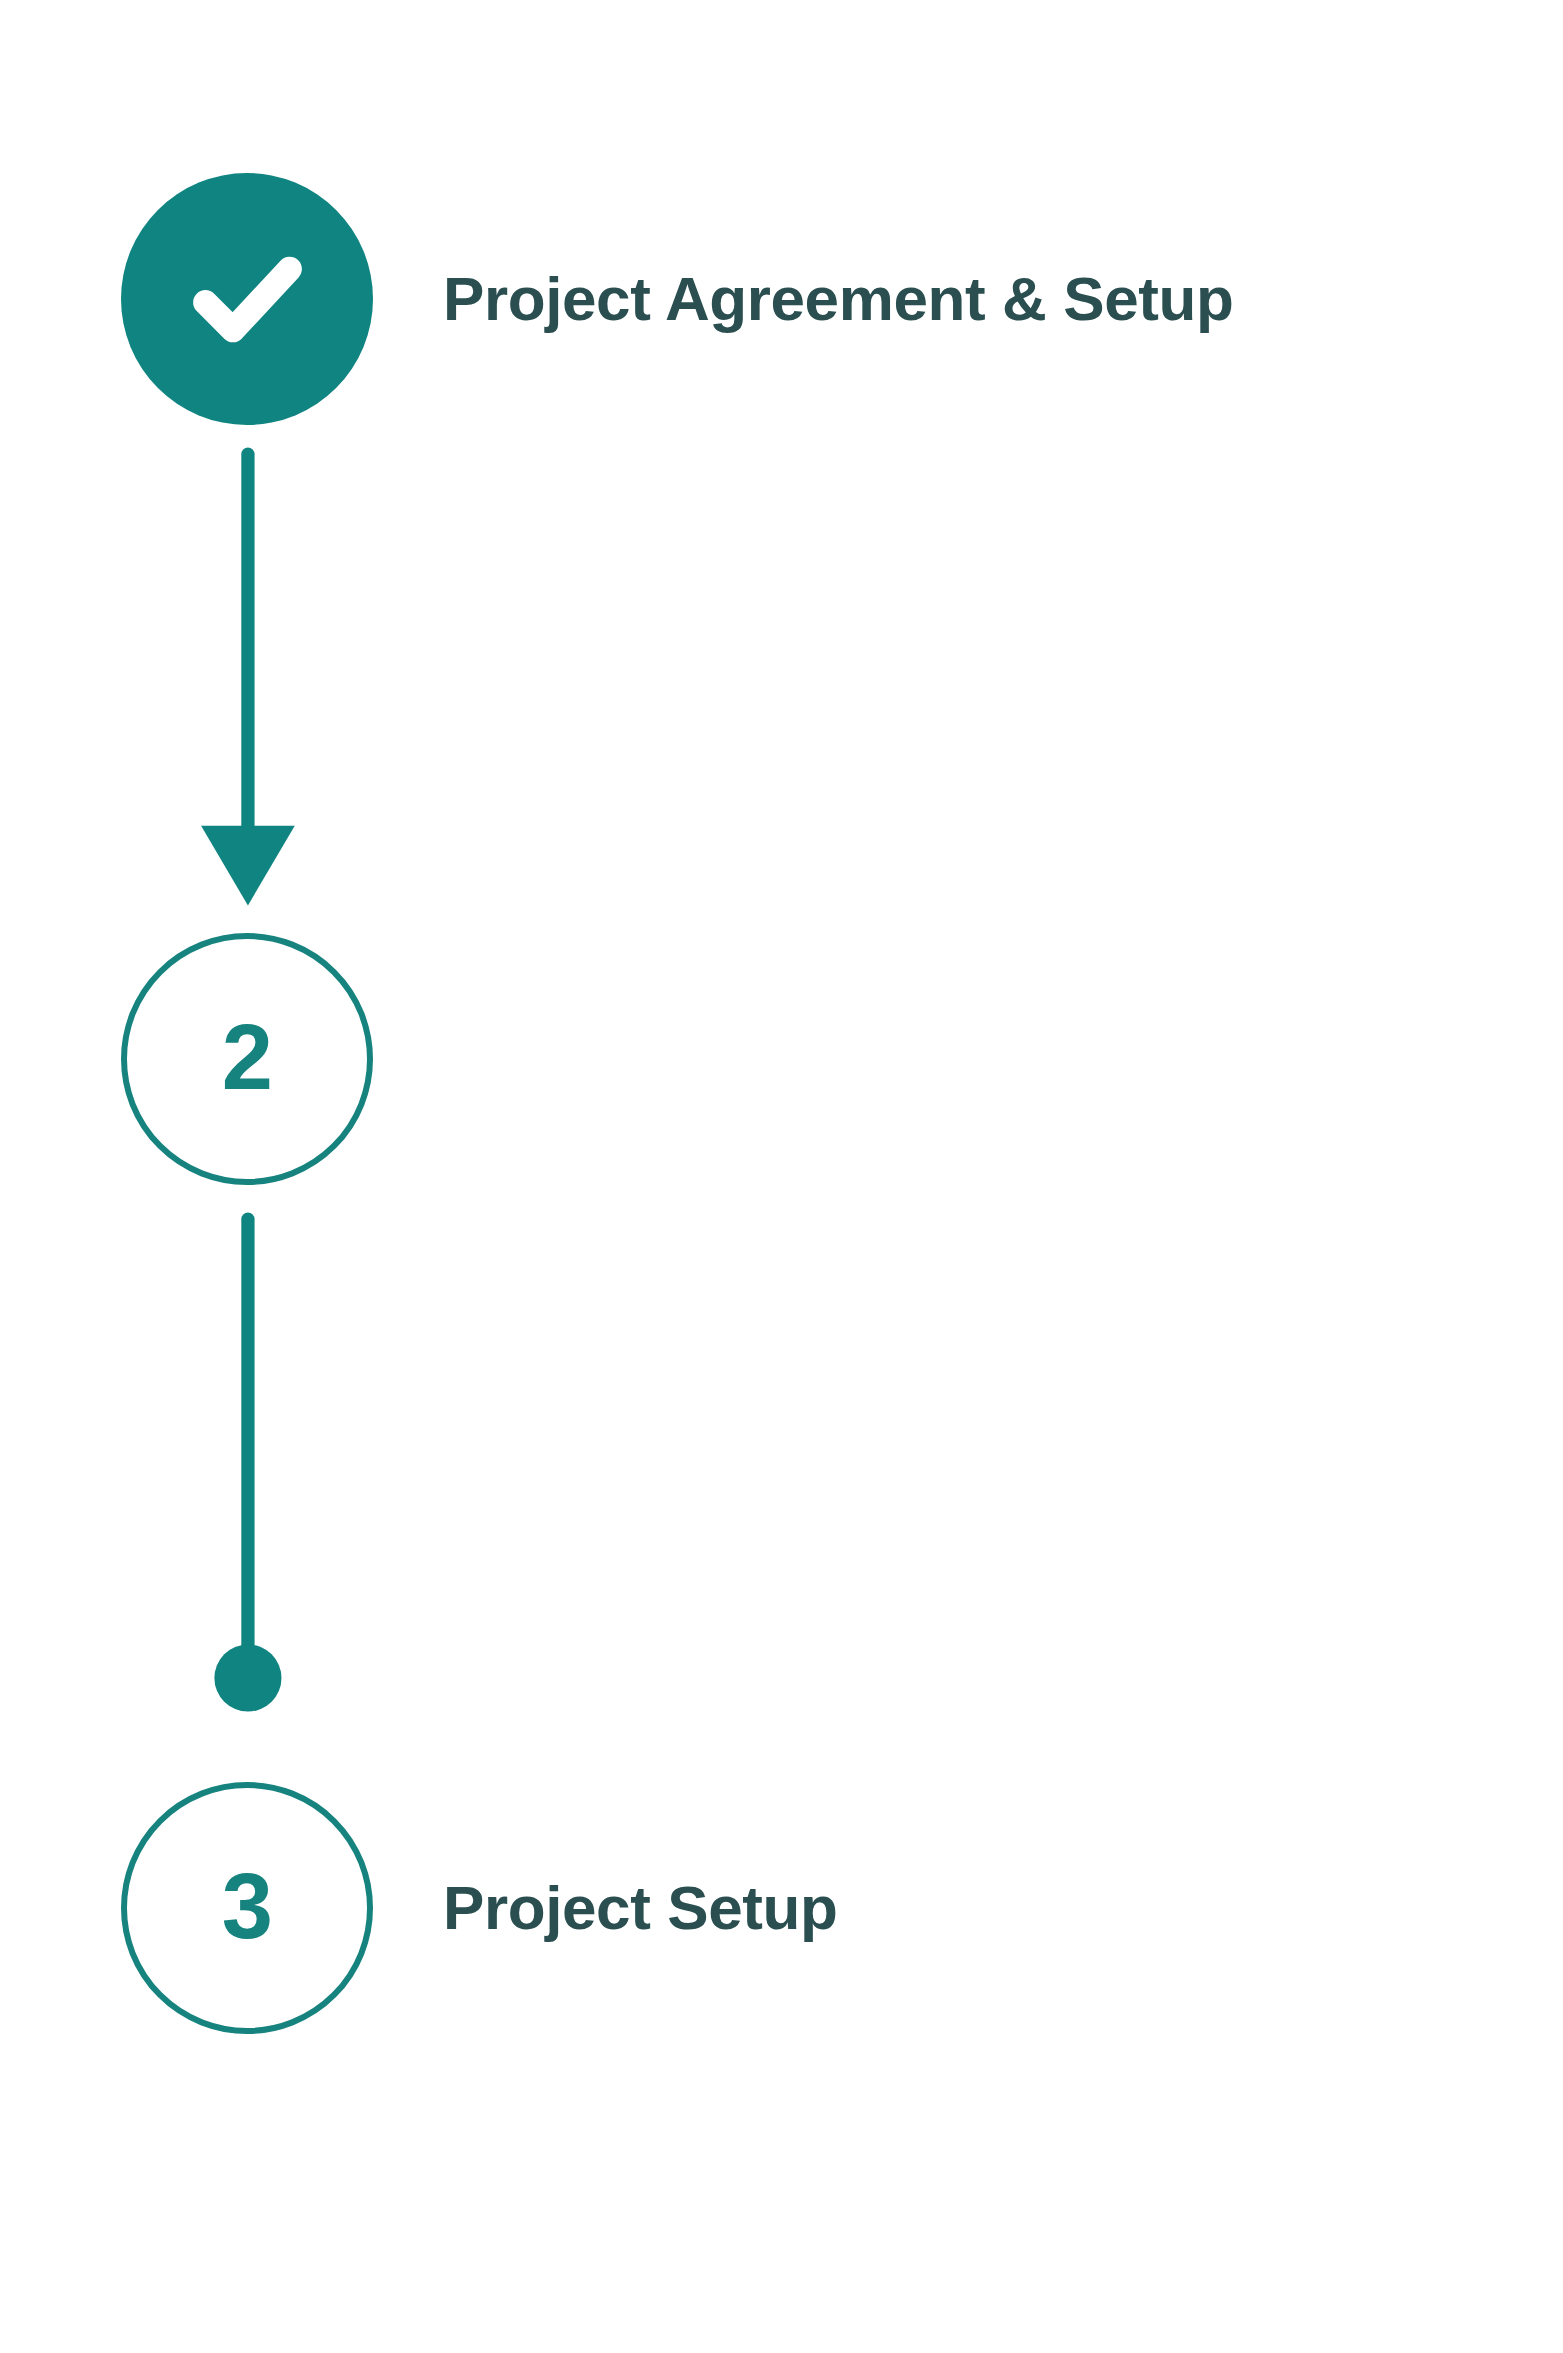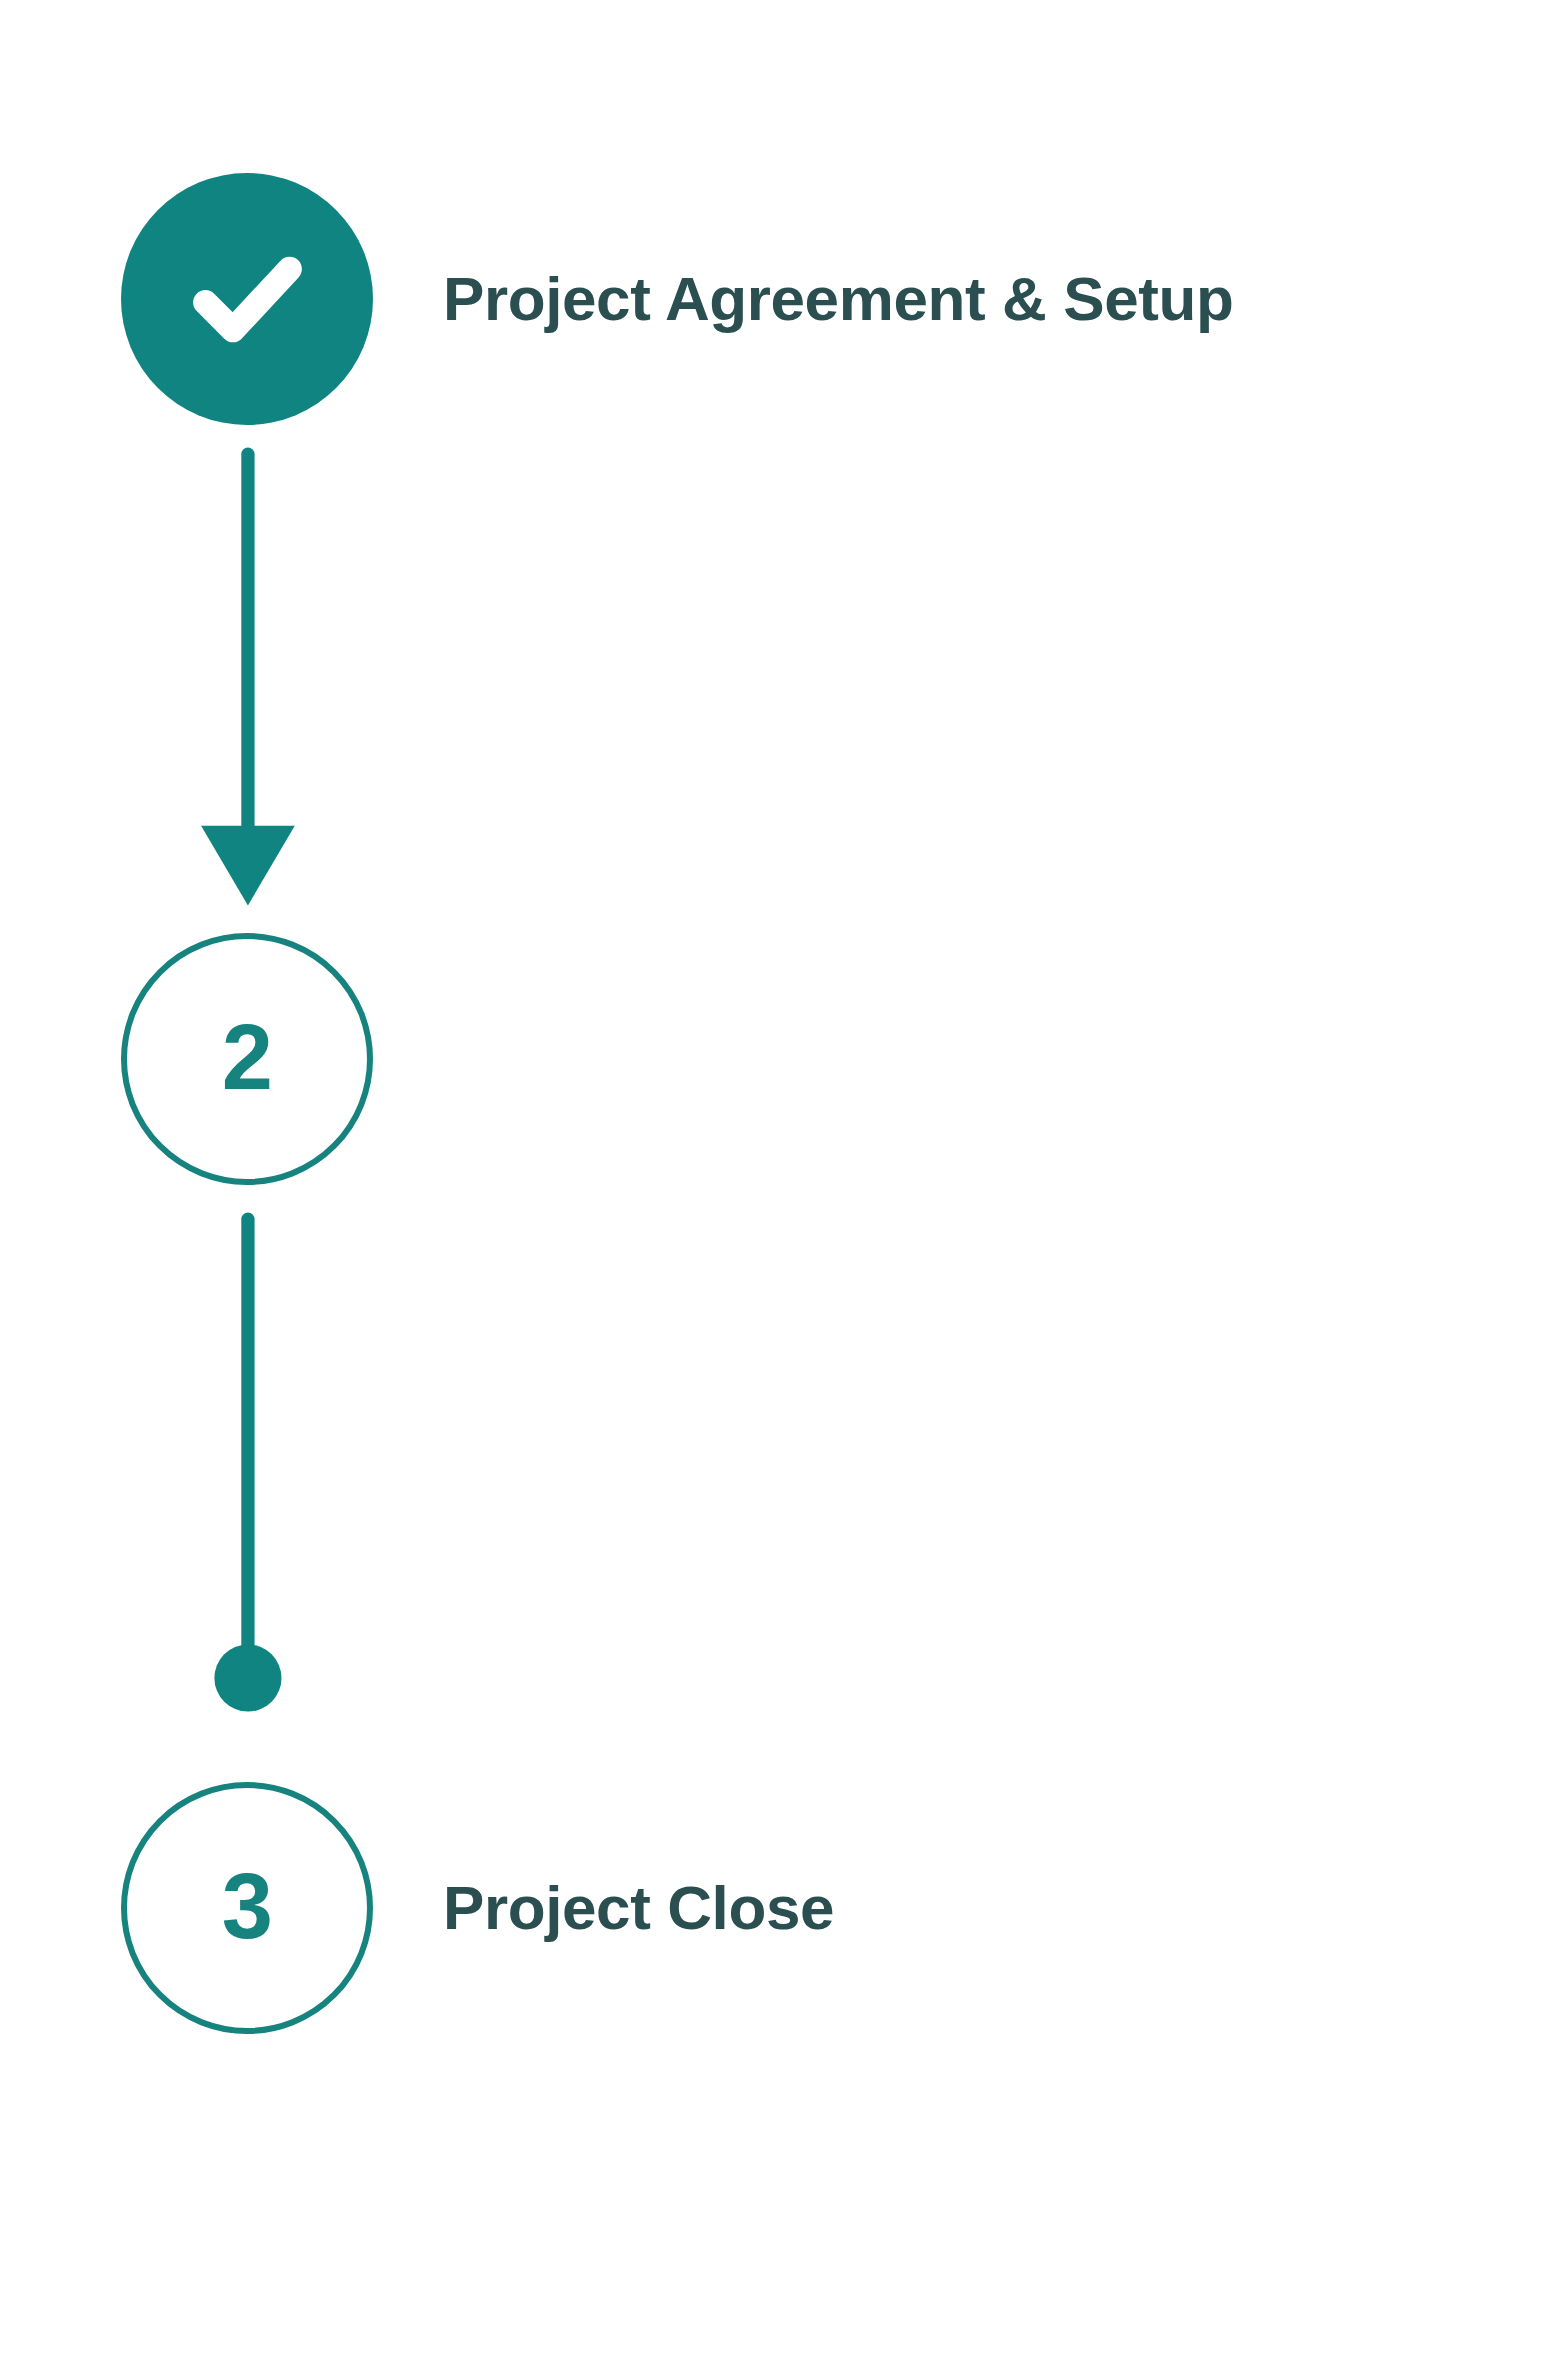--- a/index.html
+++ b/index.html
@@ -122,17 +122,17 @@
   <div class="step" style="top:933px;">
     <div class="step-marker outlined">
       <span class="step-number">2</span>
     </div>
   </div>
 
   <div class="step" style="top:1782px;">
     <div class="step-marker outlined">
       <span class="step-number">3</span>
     </div>
-    <div class="step-label">Project Close</div>
+    <div class="step-label">Project Setup</div>
   </div>
 
 </div>
 
 
 </body></html>

